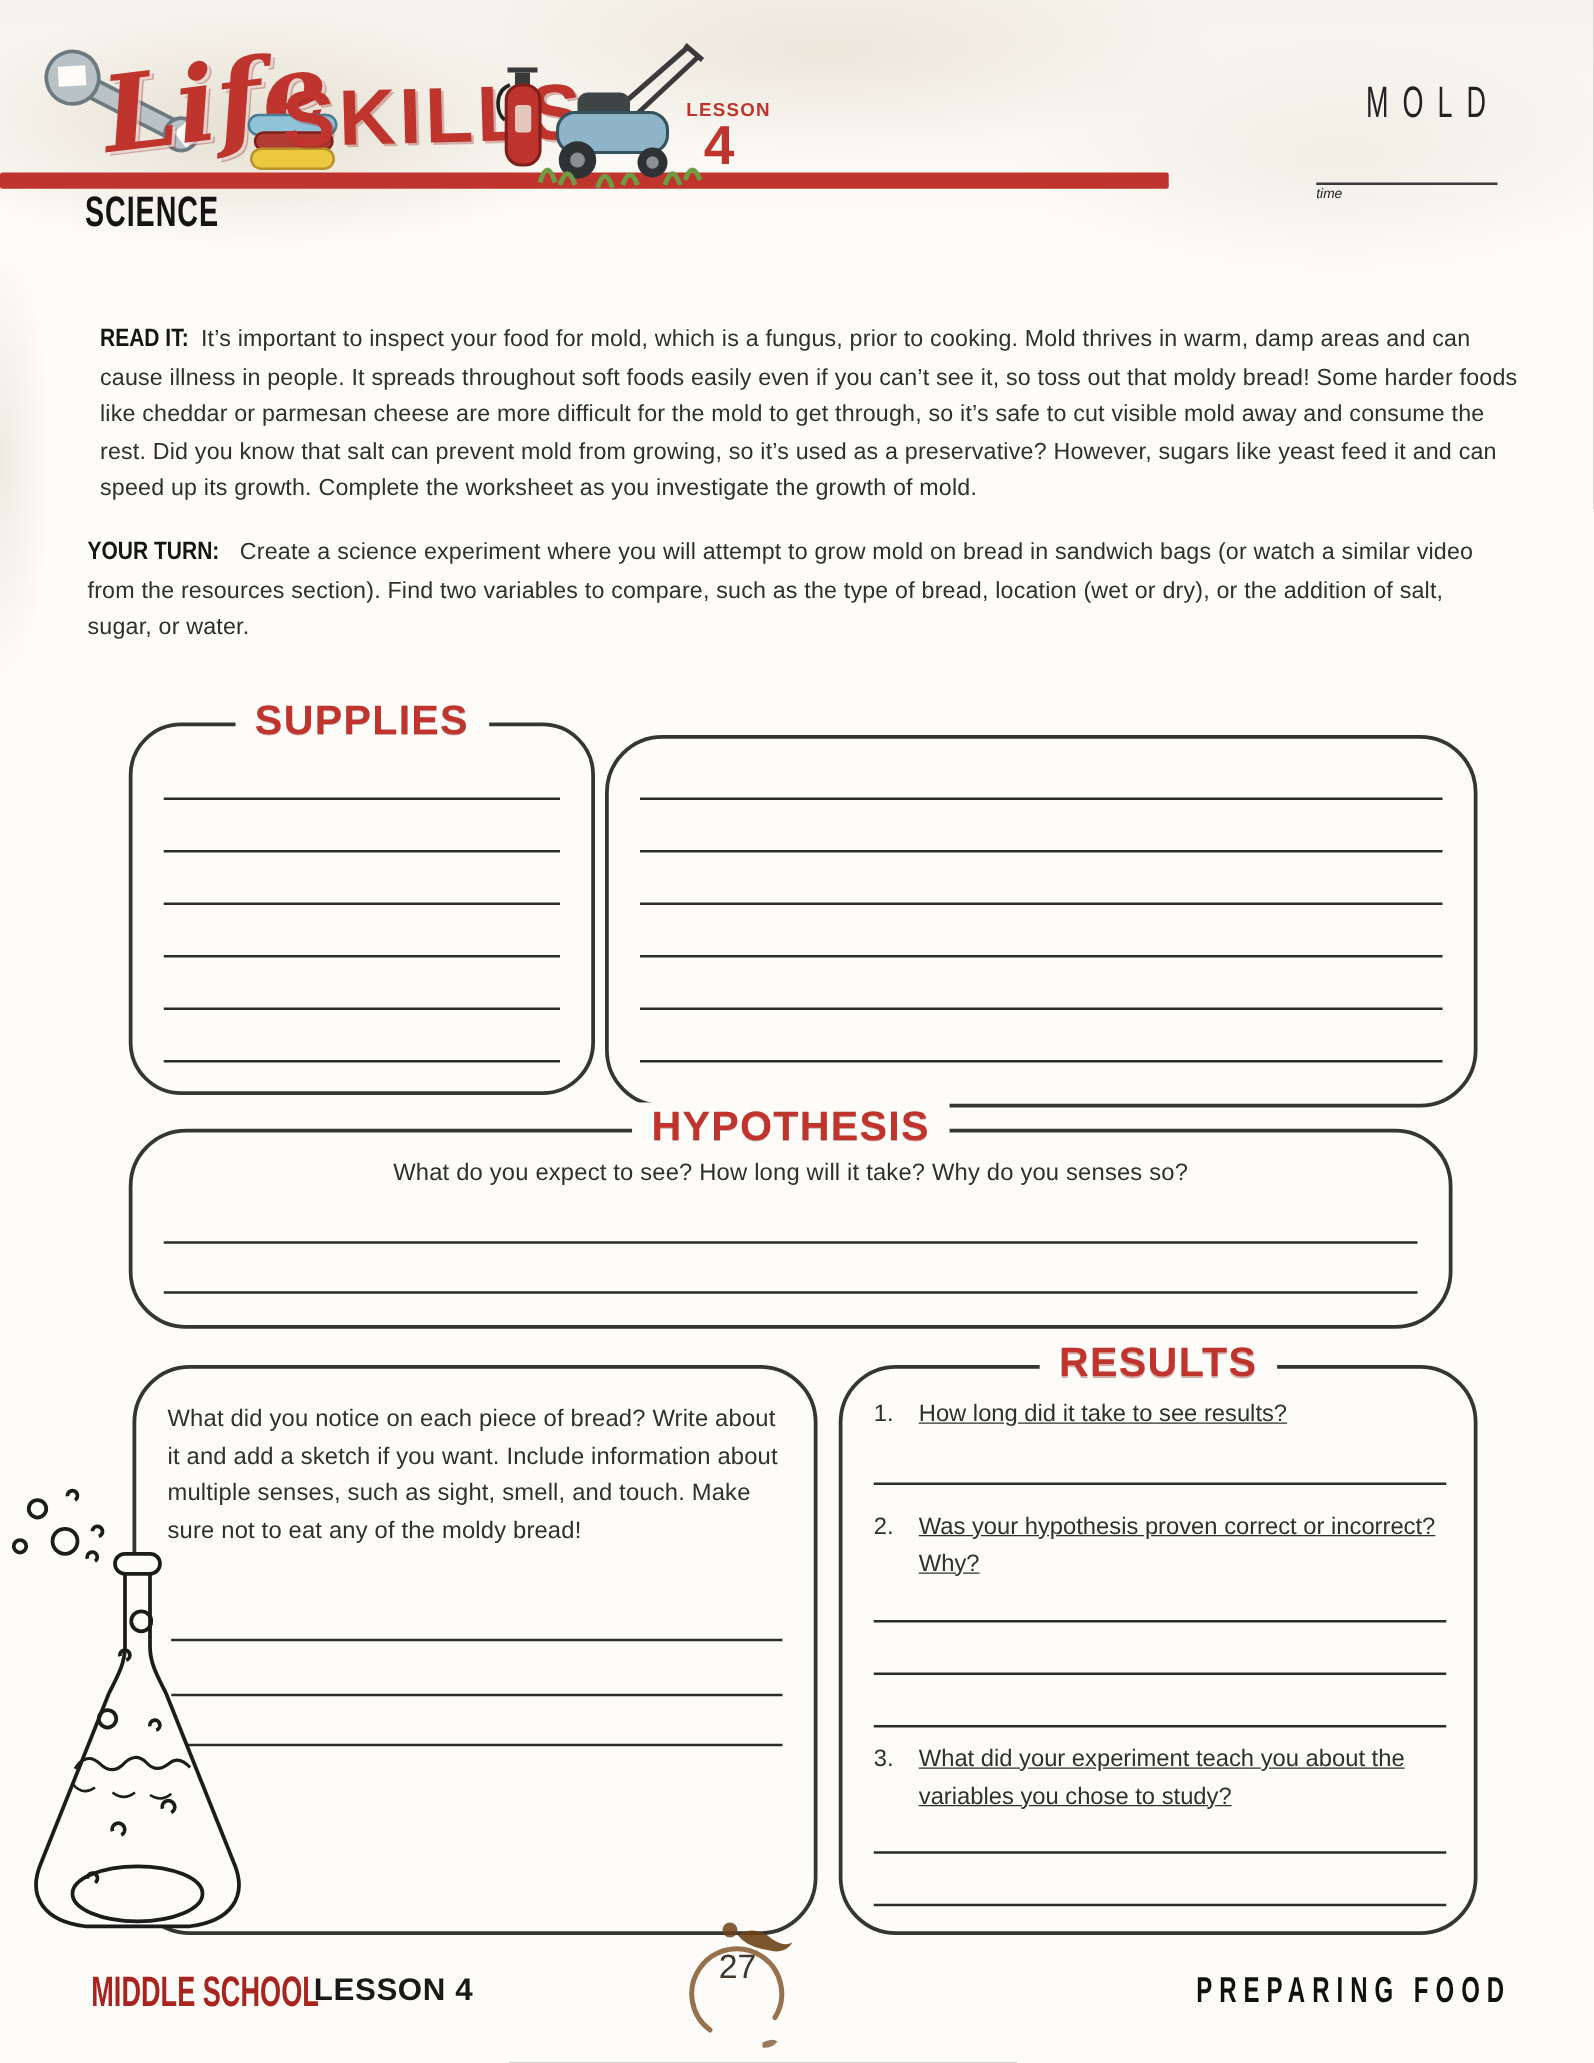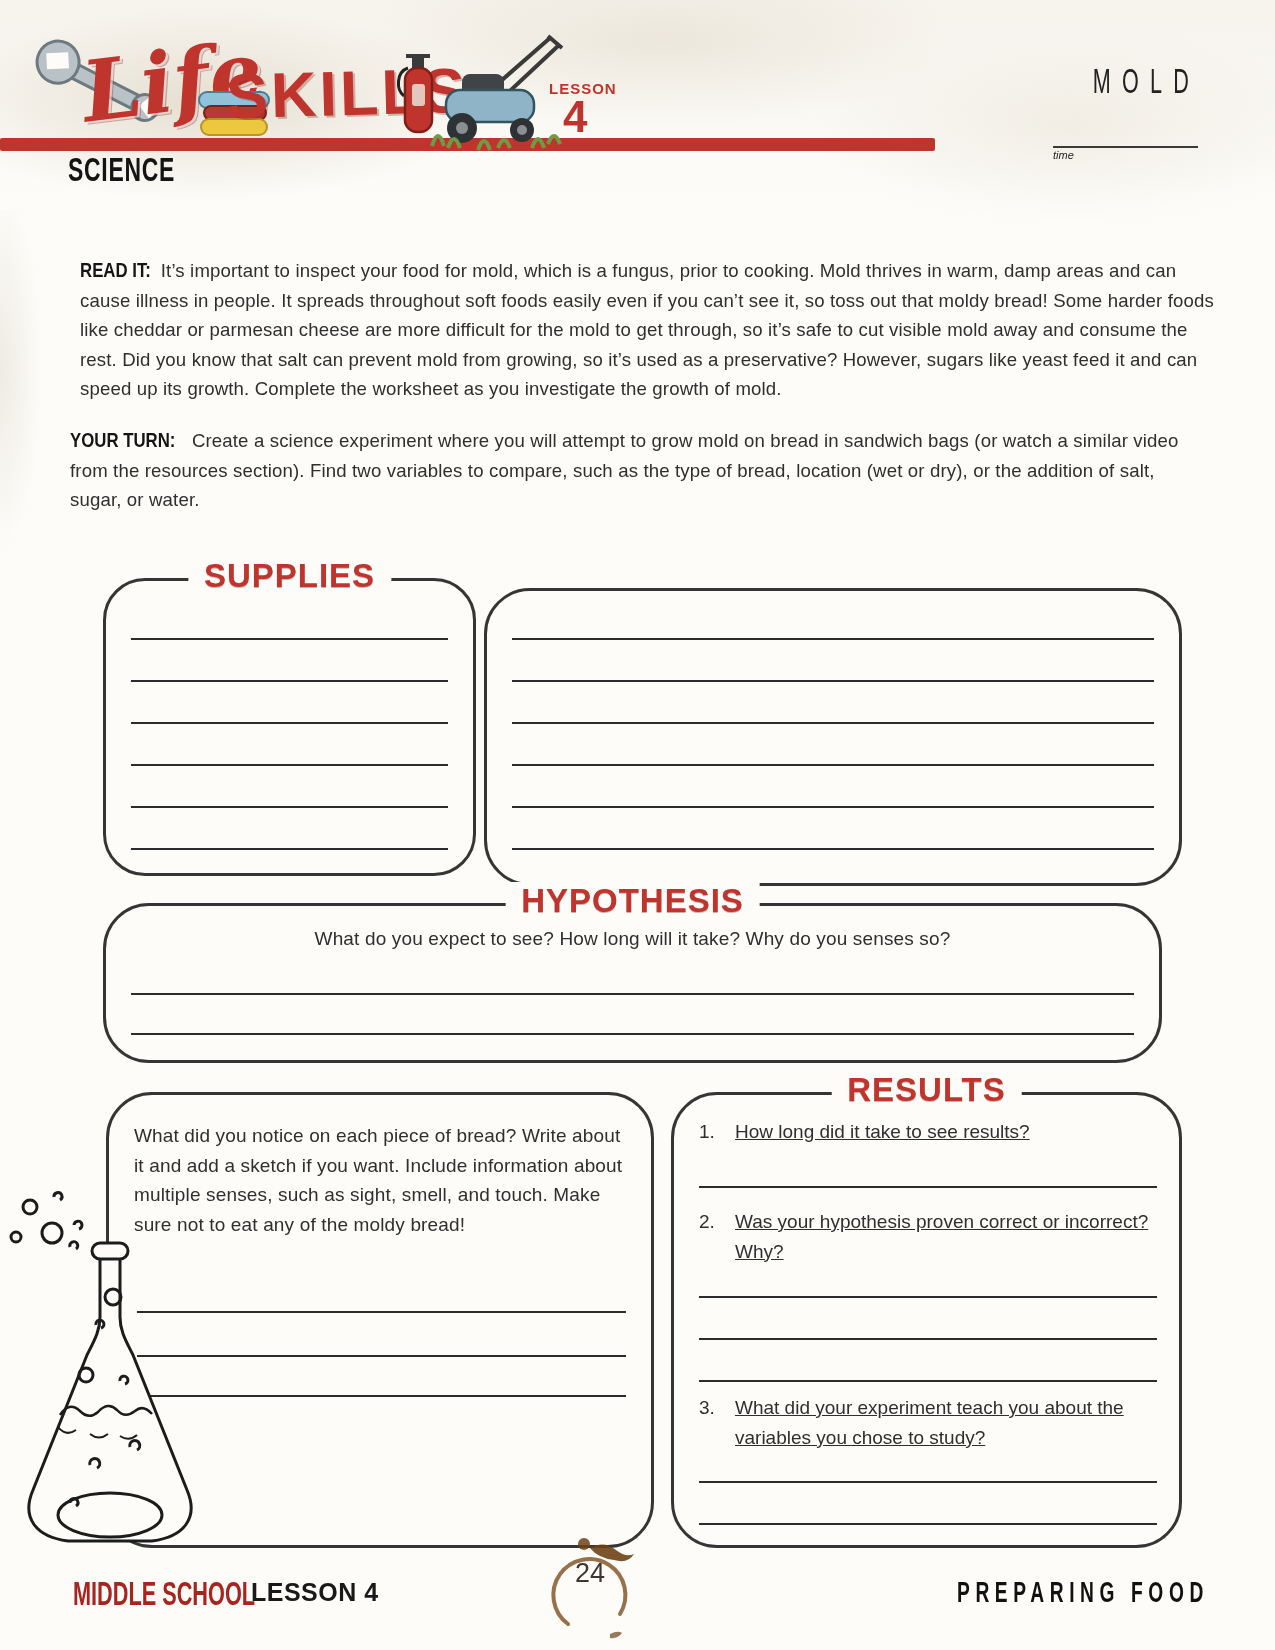--- a/index.html
+++ b/index.html
@@ -239,17 +239,17 @@
 
   <div class="abs f-school">MIDDLE SCHOOL</div>
   <div class="abs f-lesson">LESSON 4</div>
 
   <svg class="abs" style="left:540px;top:1536px;" width="110" height="105" viewBox="0 0 110 105">
     <path d="M28,88 A36,36 0 1 1 80,78" fill="none" stroke="#7d4e1f" stroke-width="4" opacity=".8" stroke-linecap="round"></path>
     <path d="M50,12 q14,-8 26,2 q10,8 18,4 q-6,10 -20,6 q-16,-2 -24,-12 z" fill="#6e4218" opacity=".9"></path>
     <circle cx="44" cy="8" r="6" fill="#6e4218" opacity=".85"></circle>
     <path d="M70,98 q8,-4 12,-1 q-4,6 -12,5 z" fill="#6e4218" opacity=".7"></path>
   </svg>
-  <div class="abs f-page">24</div>
+  <div class="abs f-page">27</div>
 
   <div class="abs f-unit">PREPARING FOOD</div>
 
 </div>
 
 </body></html>

